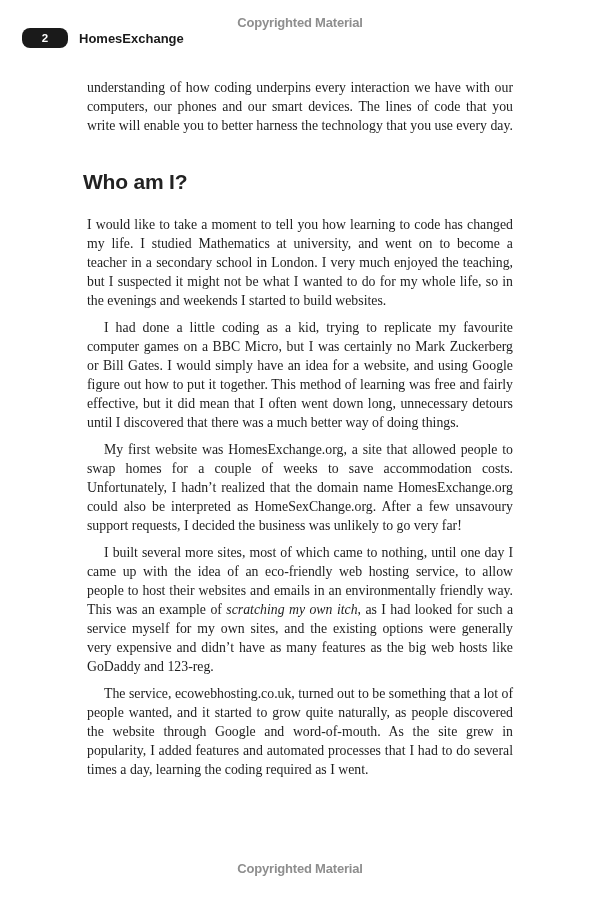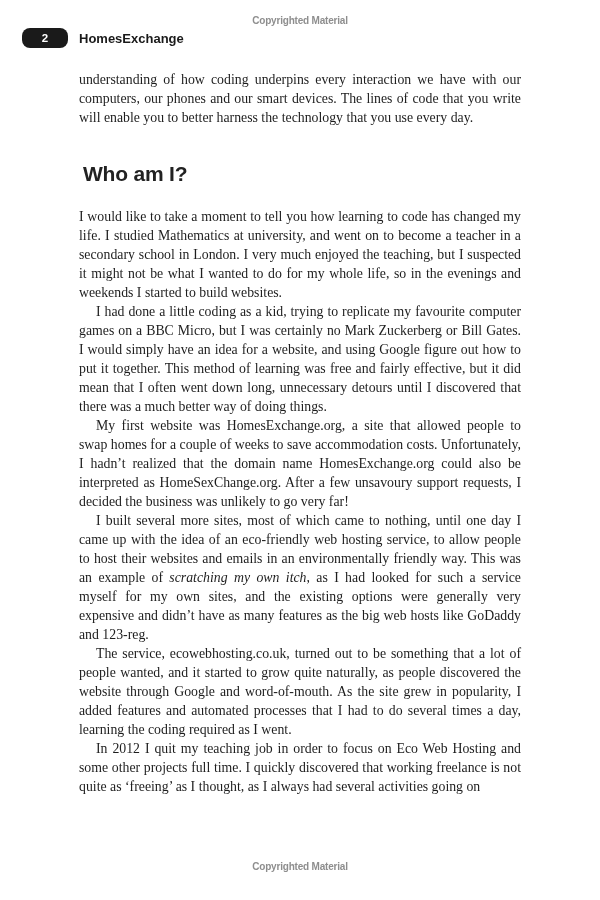--- a/index.html
+++ b/index.html
@@ -9,21 +9,21 @@
     position: relative;
     overflow: hidden;
     font-family: "Liberation Serif", serif;
   }
   .watermark {
     position: absolute; left: 0; width: 600px;
     text-align: center;
     color: #8e8e8e;
     font-family: "Liberation Sans", sans-serif;
     font-weight: bold;
-    font-size: 10px;
+    font-size: 13px;
     letter-spacing: -0.2px;
   }
   .watermark.top { top: 15px; }
   .watermark.bottom { top: 861px; }
   .page-header {
     position: absolute; top: 28px; left: 22px;
     display: flex; align-items: center;
   }
   .page-num-badge {
     background: #1a1a1a;
@@ -44,21 +44,21 @@
   }
   .text-block {
     position: absolute;
     left: 79px; top: 70px;
     width: 442px;
     color: #1d1d1d;
     font-size: 13.8px;
     line-height: 19px;
     text-align: justify;
   }
-  .text-block p { margin: 0; }
+  .text-block p { margin: 8px; }
   .text-block p.indent { text-indent: 17px; }
   .section-heading {
     font-family: "Liberation Sans", sans-serif;
     font-weight: bold;
     font-size: 21px;
     line-height: 25px;
     color: #222222;
     margin: 34px 0 21px 4px;
     text-align: left;
     letter-spacing: -0.2px;
@@ -85,16 +85,15 @@
   <p class="indent">I had done a little coding as a kid, trying to replicate my favourite computer games on a BBC Micro, but I was certainly no Mark Zuckerberg or Bill Gates. I would simply have an idea for a website, and using Google figure out how to put it together. This method of learning was free and fairly effective, but it did mean that I often went down long, unnecessary detours until I discovered that there was a much better way of doing things.</p>
 
   <p class="indent">My first website was HomesExchange.org, a site that allowed people to swap homes for a couple of weeks to save accommodation costs. Unfortunately, I hadn’t realized that the domain name HomesExchange.org could also be interpreted as HomeSexChange.org. After a few unsavoury support requests, I decided the business was unlikely to go very far!</p>
 
   <p class="indent">
     <span>I built several more sites, most of which came to nothing, until one day I came up with the idea of an eco-friendly web hosting service, to allow people to host their websites and emails in an environmentally friendly way. This was an example of </span><em class="italic">scratching my own itch</em><span>, as I had looked for such a service myself for my own sites, and the existing options were generally very expensive and didn’t have as many features as the big web hosts like GoDaddy and 123-reg.</span>
   </p>
 
   <p class="indent">The service, ecowebhosting.co.uk, turned out to be something that a lot of people wanted, and it started to grow quite naturally, as people discovered the website through Google and word-of-mouth. As the site grew in popularity, I added features and automated processes that I had to do several times a day, learning the coding required as I went.</p>
 
-  <p class="indent">In 2012 I quit my teaching job in order to focus on Eco Web Hosting and some other projects full time. I quickly discovered that working freelance is not quite as ‘freeing’ as I thought, as I always had several activities going on</p>
 </div>
 
 <div class="watermark bottom">Copyrighted Material</div>
 
 </body></html>

